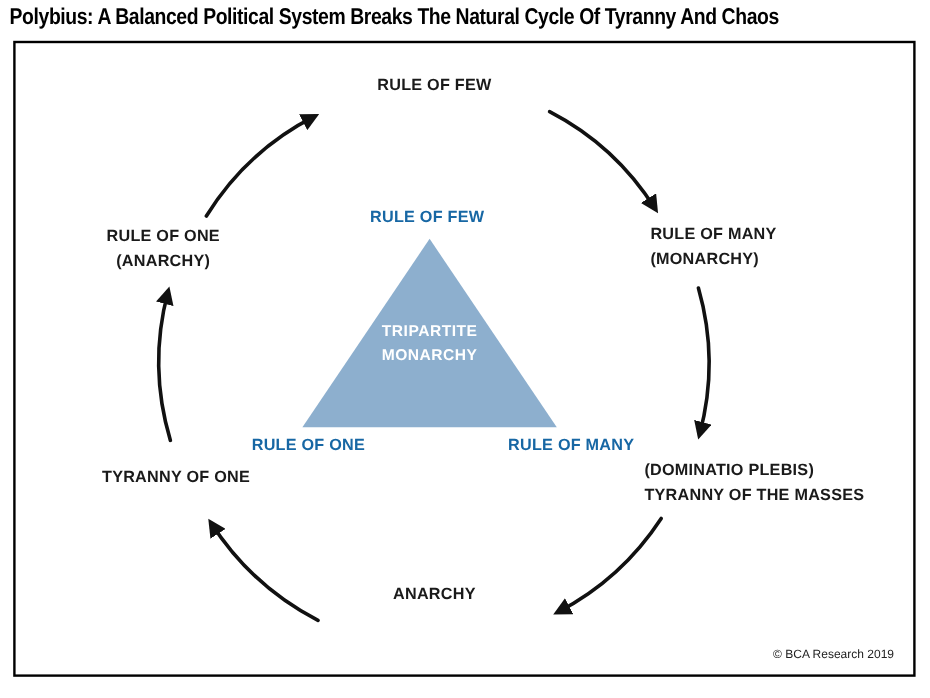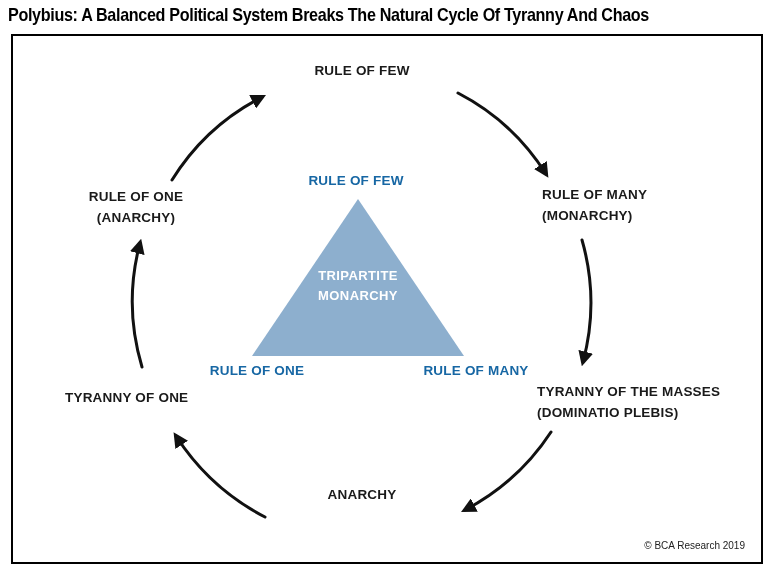--- a/index.html
+++ b/index.html
@@ -93,29 +93,29 @@
 <div class="node-label centered" style="left:262px; top:60px; width:200px;">
   <div>RULE OF FEW</div>
 </div>
 
 <div class="node-label" style="left:542px; top:184px;">
   <div>RULE OF MANY</div>
   <div>(MONARCHY)</div>
 </div>
 
 <div class="node-label" style="left:537px; top:381px;">
+  <div>(DOMINATIO PLEBIS)</div>
   <div>TYRANNY OF THE MASSES</div>
-  <div>(DOMINATIO PLEBIS)</div>
 </div>
 
 <div class="node-label centered" style="left:282px; top:484px; width:160px;">
   <div>ANARCHY</div>
 </div>
 
-<div class="node-label" style="left:65px; top:387px;text-align:right;">
+<div class="node-label" style="left:85px; top:387px;text-align:right;">
   <div>TYRANNY OF ONE</div>
 </div>
 
 <div class="node-label centered" style="left:66px; top:186px; width:140px;">
   <div>RULE OF ONE</div>
   <div>(ANARCHY)</div>
 </div>
 
 <div class="tri-corner" style="left:276px; top:173px; width:160px;">RULE OF FEW</div>
 <div class="tri-corner" style="left:187px; top:363px; width:140px;">RULE OF ONE</div>

